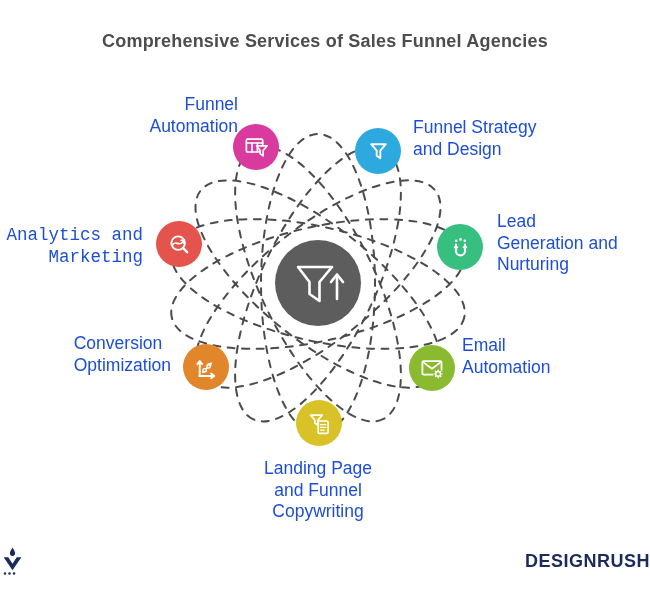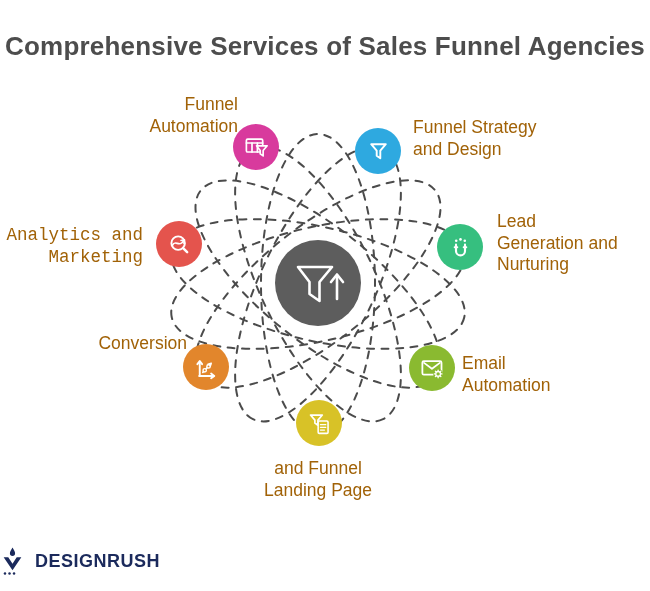--- a/index.html
+++ b/index.html
@@ -2,54 +2,54 @@
 <html><head>
 <meta charset="utf-8">
 <style>
   html,body{margin:0;padding:0;background:#ffffff;}
   #stage{
     position:relative;width:650px;height:591px;background:#ffffff;overflow:hidden;
     font-family:"Liberation Sans", sans-serif;
   }
   .title{
     position:absolute;top:31px;left:0;width:650px;text-align:center;
-    font-size:26px;font-weight:bold;color:#4d4d4d;letter-spacing:0.2px;
+    font-size:18px;font-weight:bold;color:#4d4d4d;letter-spacing:0.2px;
   }
   #orbits{position:absolute;left:0;top:0;z-index:1;}
   .hub{
     position:absolute;left:275px;top:240px;width:86px;height:86px;border-radius:50%;
     z-index:3;display:flex;align-items:center;justify-content:center;
   }
   .icon-circle{
     position:absolute;width:46px;height:46px;border-radius:50%;z-index:4;
     display:flex;align-items:center;justify-content:center;
   }
   .label{
-    position:absolute;z-index:5;font-size:17.5px;line-height:21.5px;color:#a16207;
+    position:absolute;z-index:5;font-size:17.5px;line-height:21.5px;color:#1d4ed8;
   }
   .label .ln{display:block;white-space:nowrap;}
   
   #ic-0{left:233px;top:124px;}
   #ic-1{left:355px;top:128px;}
   #ic-2{left:437px;top:224px;}
   #ic-3{left:409px;top:345px;}
   #ic-4{left:296px;top:400px;}
   #ic-5{left:183px;top:344px;}
   #ic-6{left:156px;top:221px;}
   
   #lb-0{right:412px;top:94px;text-align:right;}
   #lb-1{left:413px;top:117px;text-align:left;}
   #lb-2{left:497px;top:211px;text-align:left;}
-  #lb-3{left:462px;top:353px;text-align:left;}
+  #lb-3{left:462px;top:335px;text-align:left;}
   #lb-4{left:253px;top:458px;width:130px;text-align:center;}
-  #lb-5{right:463px;top:333px;text-align:left;}
+  #lb-5{right:479px;top:333px;text-align:left;}
   #lb-6{right:507px;top:225px;text-align:right;font-family:Liberation Mono, monospace;}
   .footer{
     position:absolute;left:0;top:544px;width:650px;height:34px;z-index:6;
-    display:flex;align-items:center;justify-content:flex-start;gap:10px;
+    display:flex;align-items:center;justify-content:space-between;gap:10px;
   }
   .logo-text{font-size:18px;font-weight:800;letter-spacing:0.5px;}
 </style>
 </head>
 <body>
 
 <div id="stage">
 
   <div class="title">Comprehensive Services of Sales Funnel Agencies</div>
 
@@ -178,25 +178,27 @@
   <div class="label" id="lb-2">
     <span class="ln">Lead</span>
     <span class="ln">Generation and</span>
     <span class="ln">Nurturing</span>
   </div>
   <div class="label" id="lb-3">
     <span class="ln">Email</span>
     <span class="ln">Automation</span>
   </div>
   <div class="label" id="lb-4">
+    <span class="ln">Landing Page</span>
     <span class="ln">and Funnel</span>
-    <span class="ln">Landing Page</span>
+    <span class="ln">Copywriting</span>
   </div>
   <div class="label" id="lb-5">
     <span class="ln">Conversion</span>
+    <span class="ln">Optimization</span>
   </div>
   <div class="label" id="lb-6">
     <span class="ln">Analytics and</span>
     <span class="ln">Marketing</span>
   </div>
 
   <div class="footer">
     <svg width="25" height="29" viewBox="0 0 26 30">
       <g fill="#1b2a5c" stroke="none">
         <path d="M13,0.5 C11.5,3.2 10.3,4.7 10.3,6.5 A2.7,2.7 0 0 0 15.7,6.5 C15.7,4.7 14.5,3.2 13,0.5 Z"></path>

